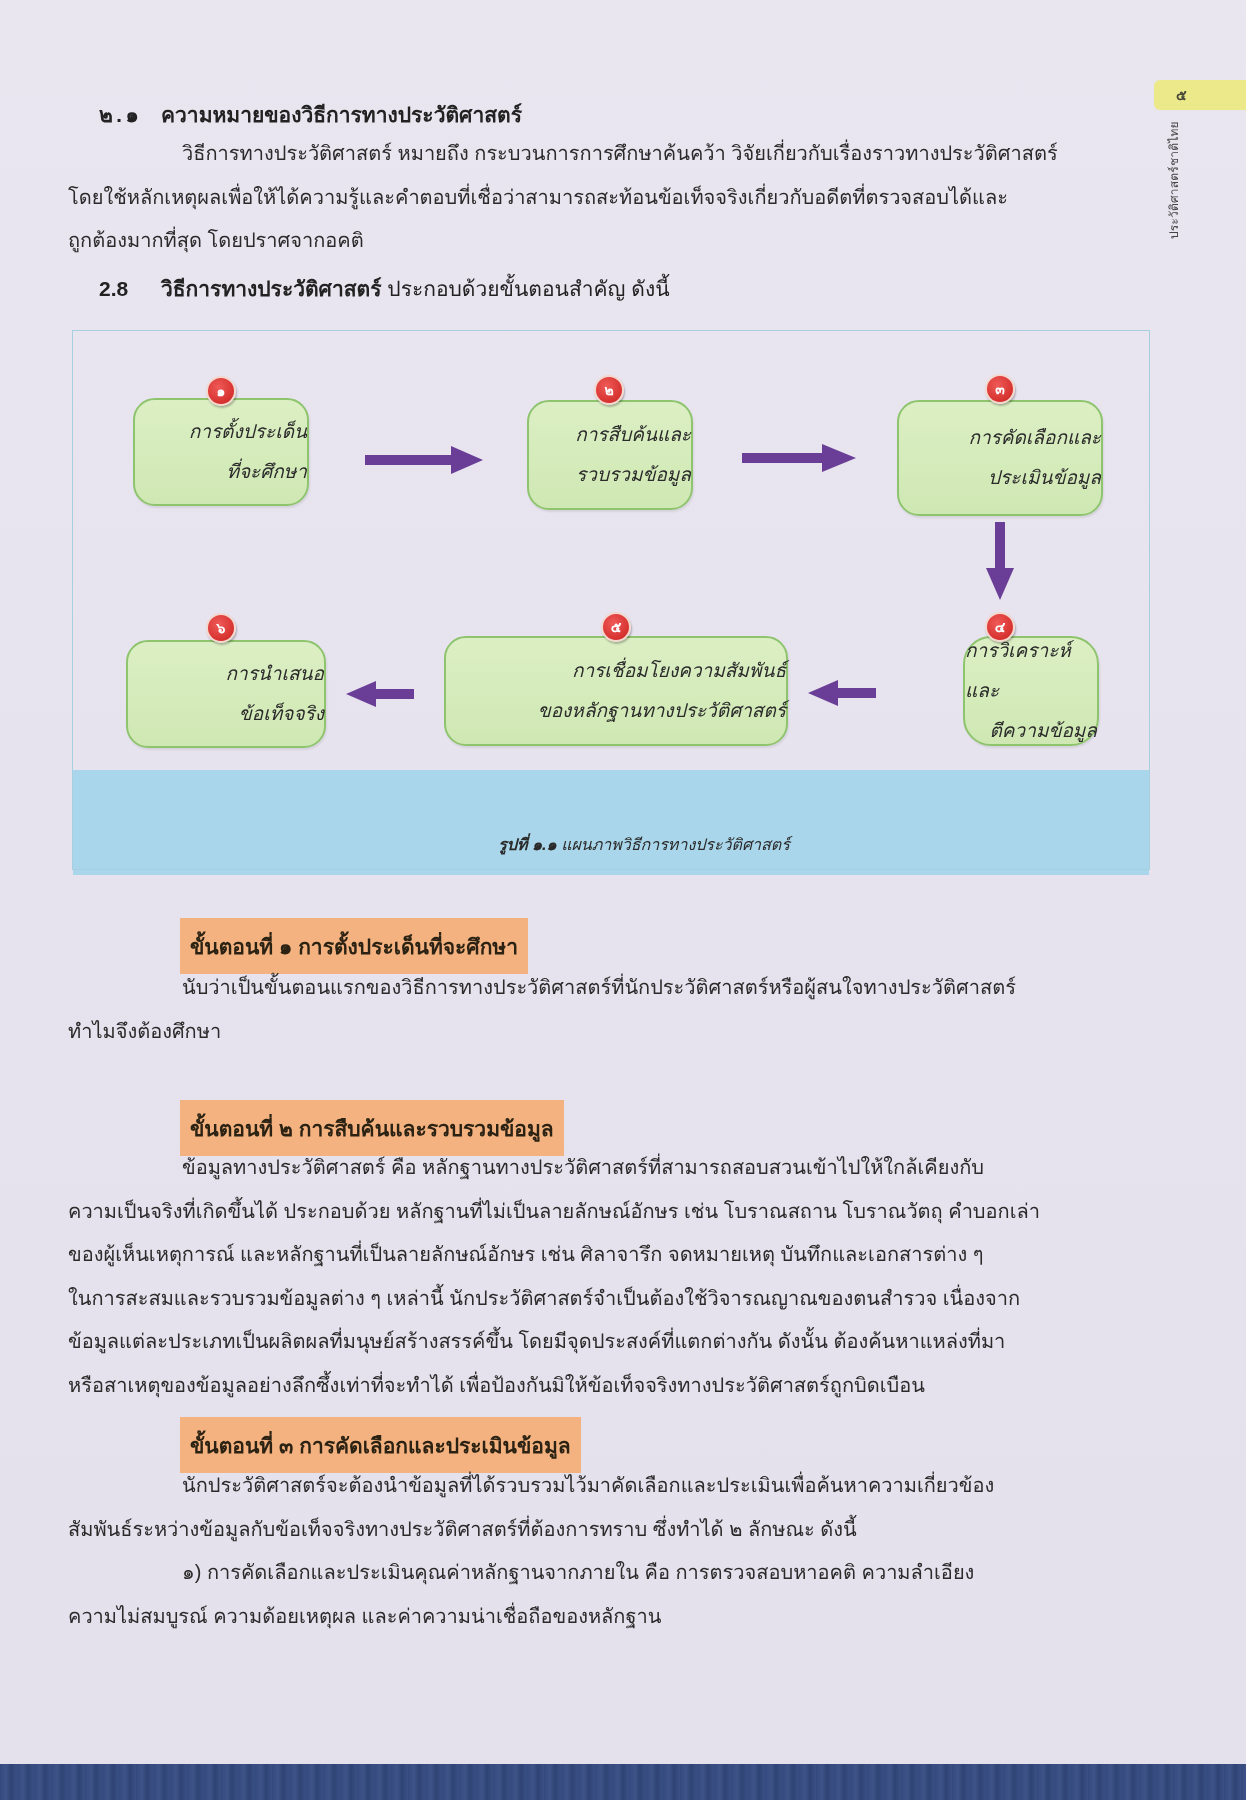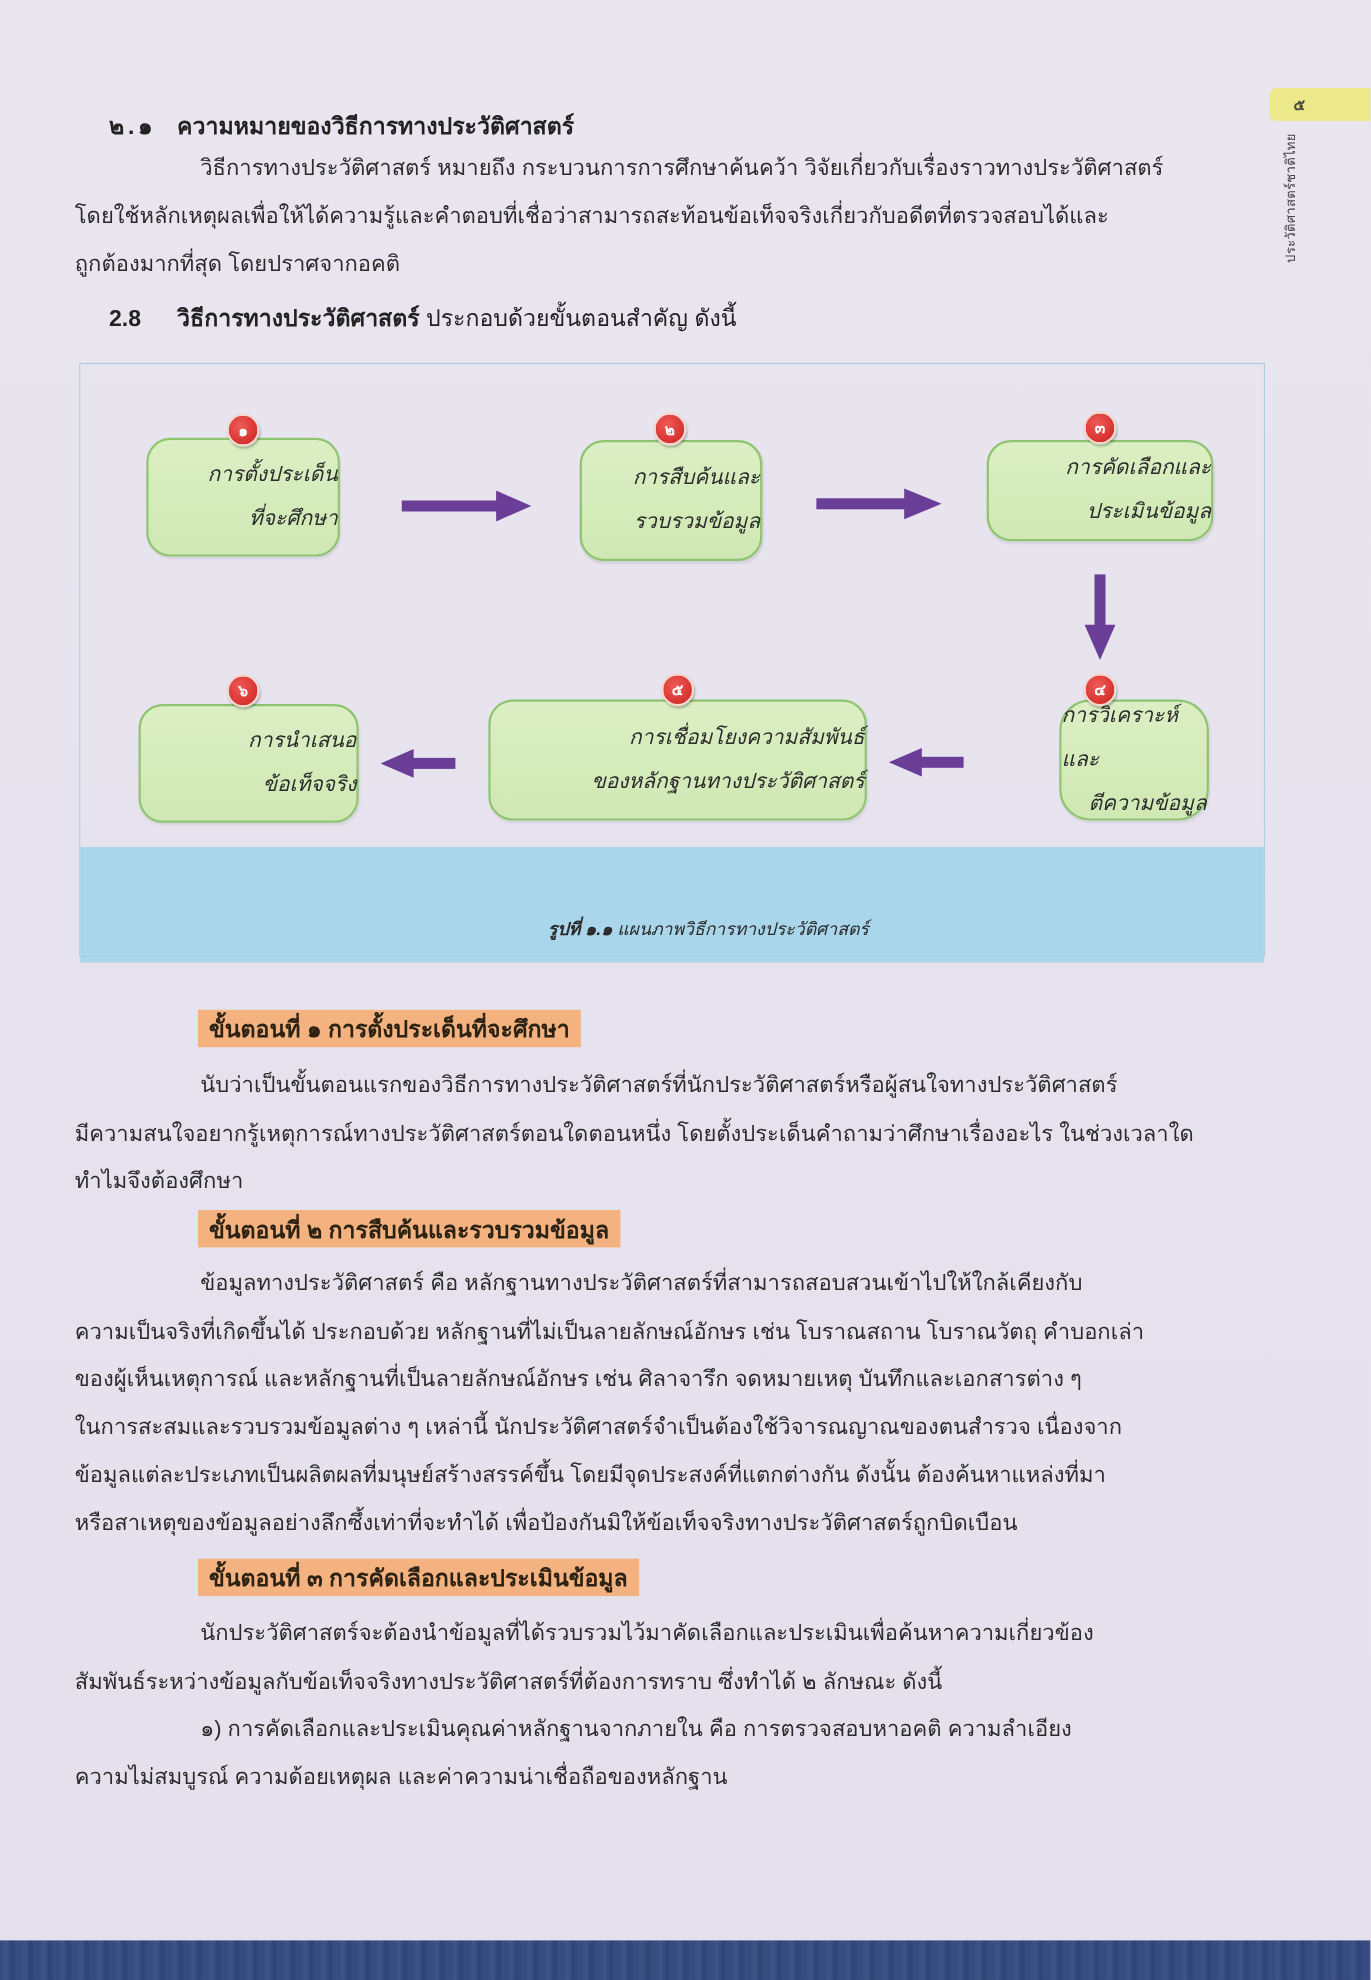--- a/index.html
+++ b/index.html
@@ -74,21 +74,21 @@
     position: absolute; width: 30px; height: 30px; border-radius: 50%;
     background: radial-gradient(circle at 40% 35%, #ef5a57 0%, #d6322f 70%, #b92422 100%);
     border: 2px solid #f3d8d0;
     color: #fff; font-size: 14px; font-weight: bold;
     display: flex; align-items: center; justify-content: center;
     box-shadow: 1px 2px 2px rgba(0,0,0,0.25);
   }
   .arrow { position: absolute; }
 
   .step-heading {
-    position: absolute; left: 180px; height: 34px;
+    position: absolute; left: 180px; height: 56px;
     background: #f3b27f; padding: 0 10px;
     display: flex; align-items: center;
     font-size: 21px; font-weight: bold; color: #2b2213;
     font-family: "Liberation Sans", "DejaVu Sans", sans-serif;
   }
 </style>
 </head>
 <body>
 
 <div class="page">
@@ -119,21 +119,21 @@
     <span>ที่จะศึกษา</span>
   </div>
   <div class="badge" style="left:206px; top:376px;">๑</div>
 
   <div class="step-box" style="left:527px; top:400px; width:166px; height:110px;">
     <span>การสืบค้นและ</span>
     <span>รวบรวมข้อมูล</span>
   </div>
   <div class="badge" style="left:594px; top:375px;">๒</div>
 
-  <div class="step-box" style="left:897px; top:400px; width:206px; height:92px;">
+  <div class="step-box" style="left:897px; top:400px; width:206px; height:116px;">
     <span>การคัดเลือกและ</span>
     <span>ประเมินข้อมูล</span>
   </div>
   <div class="badge" style="left:985px; top:374px;">๓</div>
 
   <svg class="arrow" style="left:365px; top:445px;" width="120" height="30">
     <rect x="0" y="10" width="88" height="10" fill="#6a3d96"></rect>
     <polygon points="86,1 118,15 86,29" fill="#6a3d96"></polygon>
   </svg>
   <svg class="arrow" style="left:742px; top:443px;" width="120" height="30">
@@ -173,21 +173,20 @@
     <rect x="28" y="9" width="40" height="10" fill="#6a3d96"></rect>
   </svg>
 
   <div class="caption">
     <b>รูปที่ ๑.๑</b><span> แผนภาพวิธีการทางประวัติศาสตร์</span>
   </div>
 
   <div class="step-heading" style="top:918px;">ขั้นตอนที่ ๑ การตั้งประเด็นที่จะศึกษา</div>
   <div class="para" style="top:966px;">
     <span class="line indent">นับว่าเป็นขั้นตอนแรกของวิธีการทางประวัติศาสตร์ที่นักประวัติศาสตร์หรือผู้สนใจทางประวัติศาสตร์</span>
-    <span class="line">มีความสนใจอยากรู้เหตุการณ์ทางประวัติศาสตร์ตอนใดตอนหนึ่ง โดยตั้งประเด็นคำถามว่าศึกษาเรื่องอะไร ในช่วงเวลาใด</span>
     <span class="line">ทำไมจึงต้องศึกษา</span>
   </div>
 
   <div class="step-heading" style="top:1100px;">ขั้นตอนที่ ๒ การสืบค้นและรวบรวมข้อมูล</div>
   <div class="para" style="top:1146px;">
     <span class="line indent">ข้อมูลทางประวัติศาสตร์  คือ  หลักฐานทางประวัติศาสตร์ที่สามารถสอบสวนเข้าไปให้ใกล้เคียงกับ</span>
     <span class="line">ความเป็นจริงที่เกิดขึ้นได้ ประกอบด้วย หลักฐานที่ไม่เป็นลายลักษณ์อักษร เช่น โบราณสถาน โบราณวัตถุ คำบอกเล่า</span>
     <span class="line">ของผู้เห็นเหตุการณ์ และหลักฐานที่เป็นลายลักษณ์อักษร เช่น ศิลาจารึก จดหมายเหตุ บันทึกและเอกสารต่าง ๆ</span>
     <span class="line">ในการสะสมและรวบรวมข้อมูลต่าง ๆ เหล่านี้ นักประวัติศาสตร์จำเป็นต้องใช้วิจารณญาณของตนสำรวจ เนื่องจาก</span>
     <span class="line">ข้อมูลแต่ละประเภทเป็นผลิตผลที่มนุษย์สร้างสรรค์ขึ้น โดยมีจุดประสงค์ที่แตกต่างกัน ดังนั้น ต้องค้นหาแหล่งที่มา</span>

